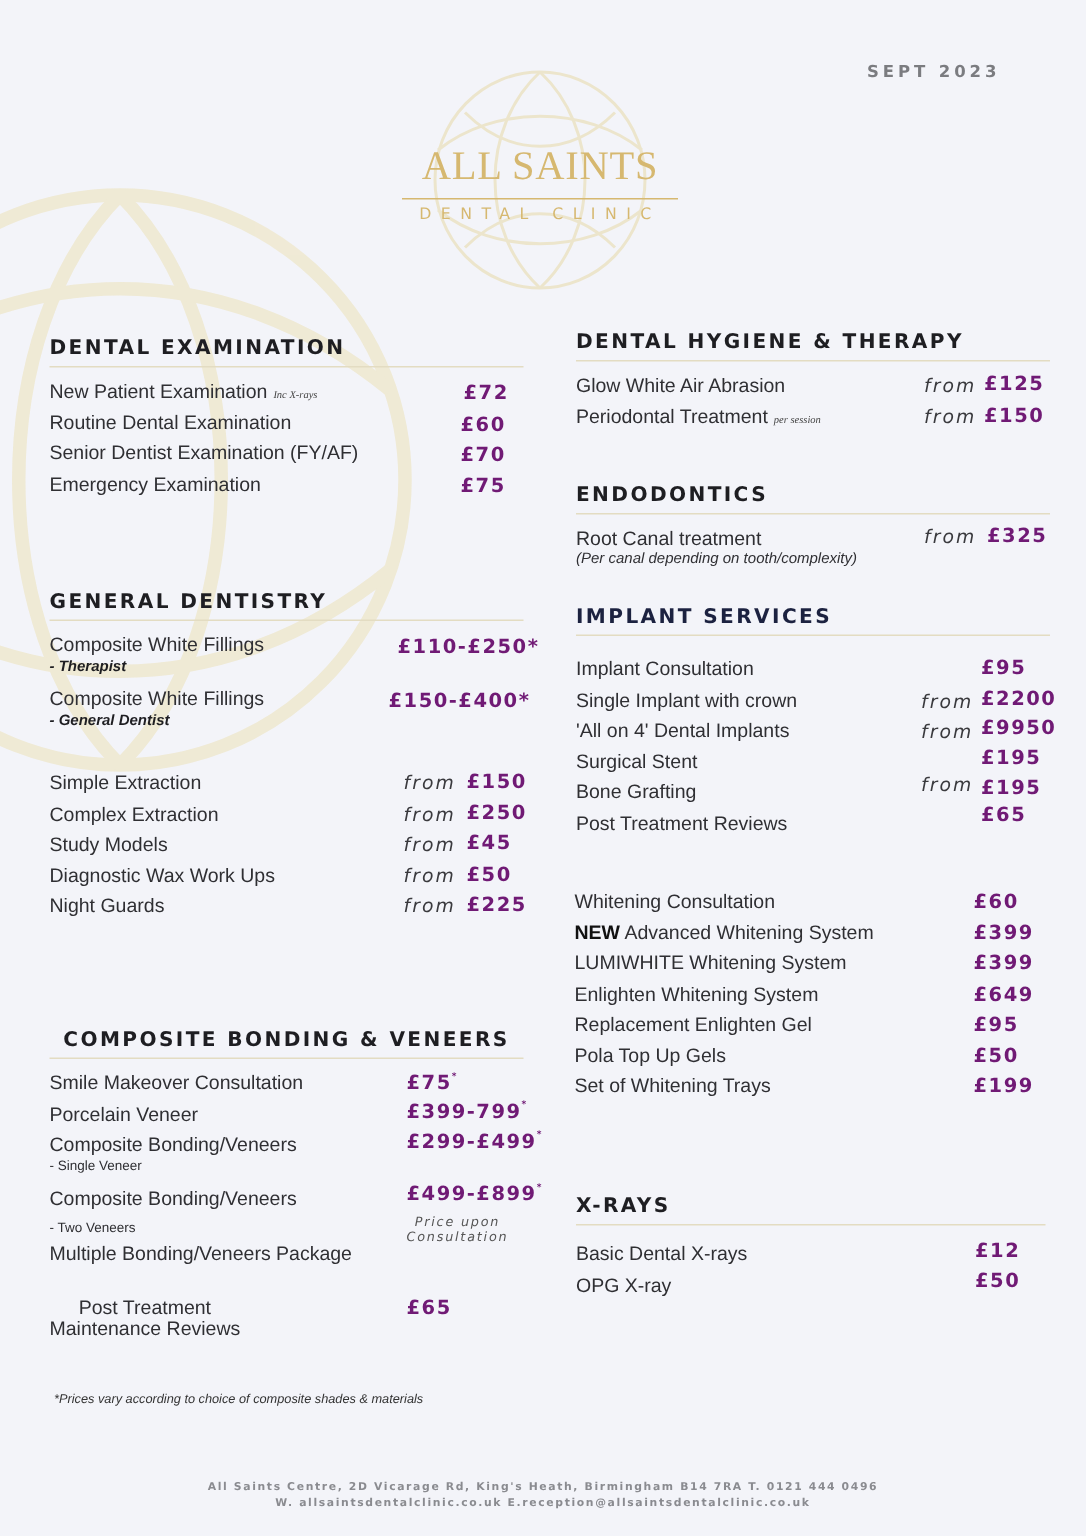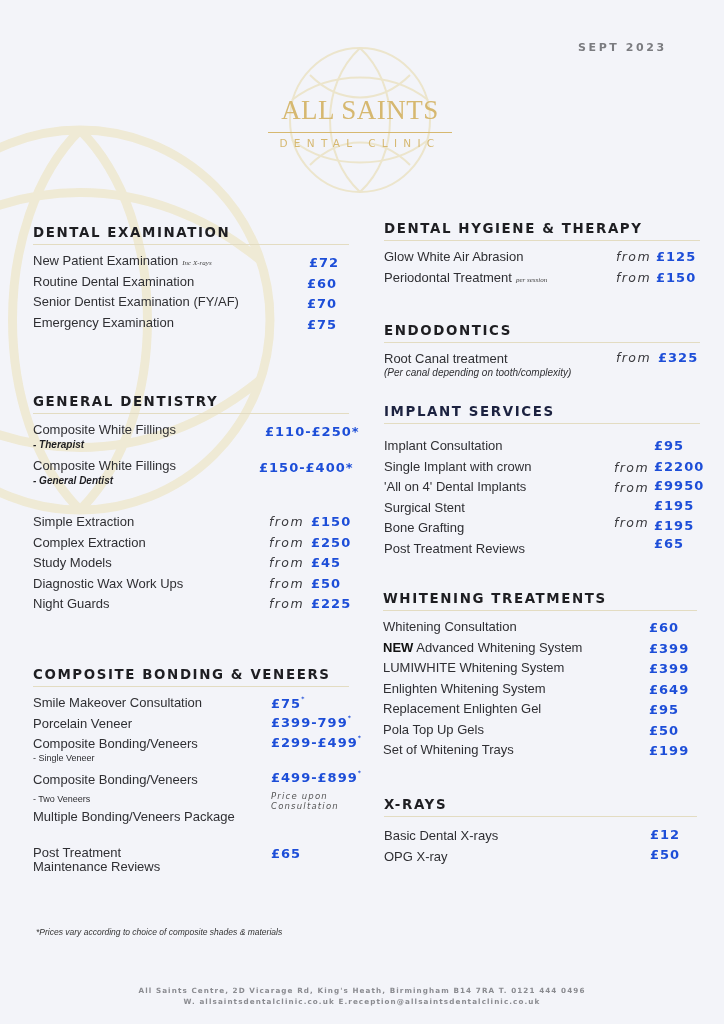--- a/index.html
+++ b/index.html
@@ -38,21 +38,21 @@
   .sec-title.navy { color: #1c2240; }
   .row { position: relative; height: 20.5px; font-size: 13px; white-space: nowrap; }
   .row .name { position: absolute; left: 0; top: 2px; color: #2f2f33; }
   .row .note { font-family: "Liberation Serif", serif; font-style: italic; font-size: 7px; color: #444; margin-left: 4px; }
   .row .from {
     position: absolute; font-style: italic; font-size: 12.5px; letter-spacing: 1.4px; color: #3a3a3e;
     font-family: "DejaVu Sans", sans-serif; font-weight: normal;
   }
   .row .price {
     position: absolute; font-family: "DejaVu Sans", sans-serif; font-weight: bold;
-    font-size: 13px; letter-spacing: 1px; color: #1d4ed8;
+    font-size: 13px; letter-spacing: 1px; color: #701a75;
   }
   .sub { font-size: 9px; color: #333; }
   .sub.bi { font-weight: bold; font-style: italic; font-size: 10px; color: #1e1e22; }
   sup { font-size: 6px; vertical-align: top; position: relative; top: -1px; }
   .pc-note { position: absolute; font-family: "DejaVu Sans", sans-serif; font-style: italic; font-size: 8.5px; letter-spacing: 1.2px; color: #555; line-height: 10px; }
   .footnote { position: absolute; left: 36px; top: 927px; font-style: italic; font-size: 8.5px; color: #333; }
   .footer {
     position: absolute; left: 0; width: 724px; text-align: center;
     font-family: "DejaVu Sans", sans-serif; font-weight: bold; font-size: 7.2px; letter-spacing: 1.1px; color: #8a8b90;
   }
@@ -142,21 +142,21 @@
     <span class="from" style="left:236px;top:2px">from</span>
     <span class="price" style="left:278px;top:2px">£50</span>
   </div>
   <div class="row">
     <span class="name">Night Guards</span>
     <span class="from" style="left:236px;top:2px">from</span>
     <span class="price" style="left:278px;top:2px">£225</span>
   </div>
 </div>
 
-<div class="section" style="left:33px; top:667px; width:316px;">
+<div class="section" style="left:33px; top:686px; width:316px;text-align:center;">
   <div class="sec-title">COMPOSITE BONDING &amp; VENEERS</div>
   <div class="row">
     <span class="name">Smile Makeover Consultation</span>
     <span class="price" style="left:238px;top:3px"><span>£75</span><sup>*</sup></span>
   </div>
   <div class="row">
     <span class="name">Porcelain Veneer</span>
     <span class="price" style="left:238px;top:1px"><span>£399-799</span><sup>*</sup></span>
   </div>
   <div class="row" style="height:36px">
@@ -230,21 +230,20 @@
     <span class="from" style="left:230px;top:-3px">from</span>
     <span class="price" style="left:270px;top:0">£195</span>
   </div>
   <div class="row">
     <span class="name">Post Treatment Reviews</span>
     <span class="price" style="left:270px;top:-3px">£65</span>
   </div>
 </div>
 
 <div class="section" style="left:383px; top:591px; width:314px;">
-  <div class="sec-title">WHITENING TREATMENTS</div>
   <div class="row">
     <span class="name">Whitening Consultation</span>
     <span class="price" style="left:266px;top:3px">£60</span>
   </div>
   <div class="row">
     <span class="name"><span class="new">NEW</span> <span>Advanced Whitening System</span></span>
     <span class="price" style="left:266px;top:3px">£399</span>
   </div>
   <div class="row">
     <span class="name">LUMIWHITE Whitening System</span>

